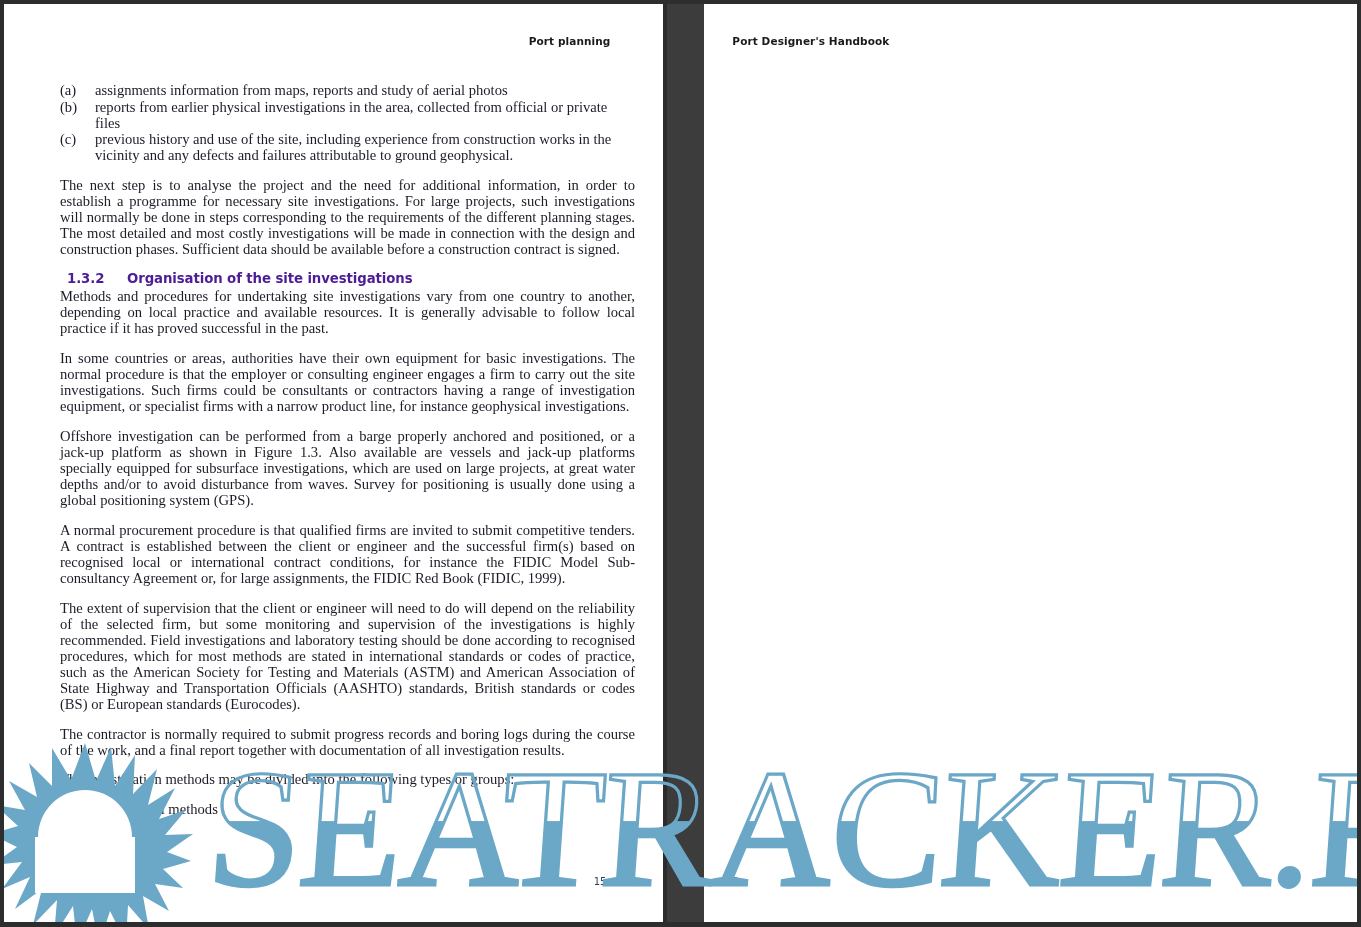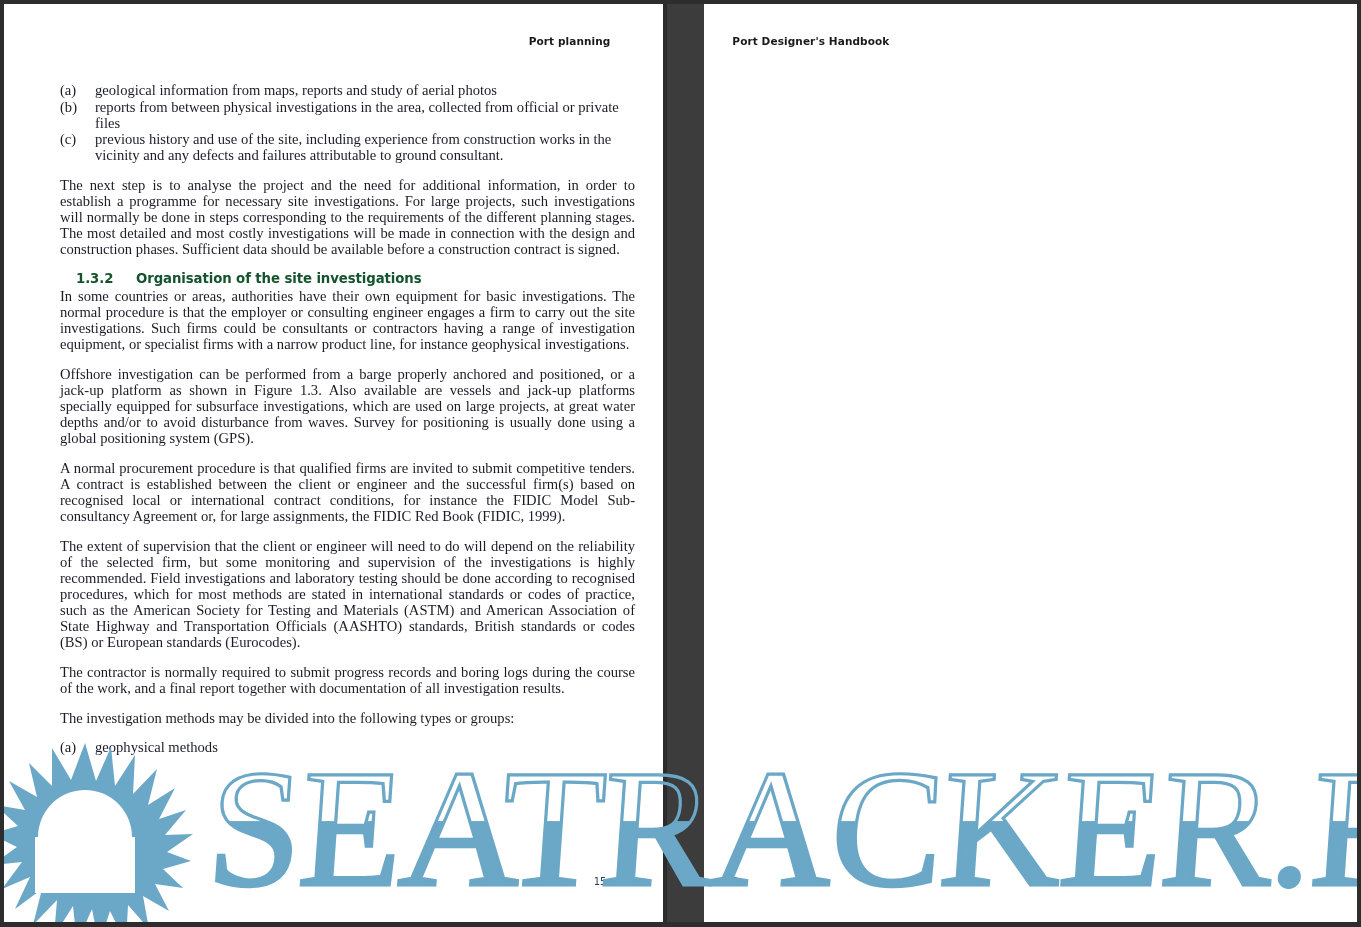--- a/index.html
+++ b/index.html
@@ -69,22 +69,22 @@
     text-justify: inter-word;
   }
   .col-left  { left: 57px;  width: 575px; }
 
   p.body { margin: 0 0 13.5px 0; }
 
   h4.sub {
     font-family: "DejaVu Sans", "Liberation Sans", sans-serif;
     font-size: 13.3px;
     font-weight: 700;
-    color: #14532d;
-    margin: 0 0 1px 16px;
+    color: #4c1d95;
+    margin: 0 0 1px 7px;
     letter-spacing: -0.1px;
   }
   h4.sub .num { display: inline-block; min-width: 60px; }
 
   
   ol.alpha { list-style: none; margin: 0 0 13.5px 0; padding: 0; }
   ol.alpha.flush { margin-bottom: 0; }
   ol.alpha li {
     position: relative;
     padding-left: 35px;
@@ -136,37 +136,38 @@
 
     <div class="page page-left">
 
       <div class="runhead runhead-left">Port planning</div>
 
       <div class="col col-left">
 
         <ol class="alpha">
           <li>
             <span class="lbl">(a)</span>
-            <span class="txt">geological information from maps, reports and study of aerial photos</span>
+            <span class="txt">assignments information from maps, reports and study of aerial photos</span>
           </li>
           <li>
             <span class="lbl">(b)</span>
-            <span class="txt">reports from between physical investigations in the area, collected from official or private files</span>
+            <span class="txt">reports from earlier physical investigations in the area, collected from official or private files</span>
           </li>
           <li>
             <span class="lbl">(c)</span>
-            <span class="txt">previous history and use of the site, including experience from construction works in the vicinity and any defects and failures attributable to ground consultant.</span>
+            <span class="txt">previous history and use of the site, including experience from construction works in the vicinity and any defects and failures attributable to ground geophysical.</span>
           </li>
         </ol>
 
         <p class="body">The next step is to analyse the project and the need for additional information, in order to establish a programme for necessary site investigations. For large projects, such investigations will normally be done in steps corresponding to the requirements of the different planning stages. The most detailed and most costly investigations will be made in connection with the design and construction phases. Sufficient data should be available before a construction contract is signed.</p>
 
         <h4 class="sub">
           <span class="num">1.3.2</span><span>Organisation of the site investigations</span>
         </h4>
+        <p class="body">Methods and procedures for undertaking site investigations vary from one country to another, depending on local practice and available resources. It is generally advisable to follow local practice if it has proved successful in the past.</p>
         <p class="body">In some countries or areas, authorities have their own equipment for basic investigations. The normal procedure is that the employer or consulting engineer engages a firm to carry out the site investigations. Such firms could be consultants or contractors having a range of investigation equipment, or specialist firms with a narrow product line, for instance geophysical investigations.</p>
         <p class="body">Offshore investigation can be performed from a barge properly anchored and positioned, or a jack-up platform as shown in Figure 1.3. Also available are vessels and jack-up platforms specially equipped for subsurface investigations, which are used on large projects, at great water depths and/or to avoid disturbance from waves. Survey for positioning is usually done using a global positioning system (GPS).</p>
         <p class="body">A normal procurement procedure is that qualified firms are invited to submit competitive tenders. A contract is established between the client or engineer and the successful firm(s) based on recognised local or international contract conditions, for instance the FIDIC Model Sub-consultancy Agreement or, for large assignments, the FIDIC Red Book (FIDIC, 1999).</p>
         <p class="body">The extent of supervision that the client or engineer will need to do will depend on the reliability of the selected firm, but some monitoring and supervision of the investigations is highly recommended. Field investigations and laboratory testing should be done according to recognised procedures, which for most methods are stated in international standards or codes of practice, such as the American Society for Testing and Materials (ASTM) and American Association of State Highway and Transportation Officials (AASHTO) standards, British standards or codes (BS) or European standards (Eurocodes).</p>
         <p class="body">The contractor is normally required to submit progress records and boring logs during the course of the work, and a final report together with documentation of all investigation results.</p>
         <p class="body">The investigation methods may be divided into the following types or groups:</p>
 
         <ol class="alpha flush">
           <li>
             <span class="lbl">(a)</span>

